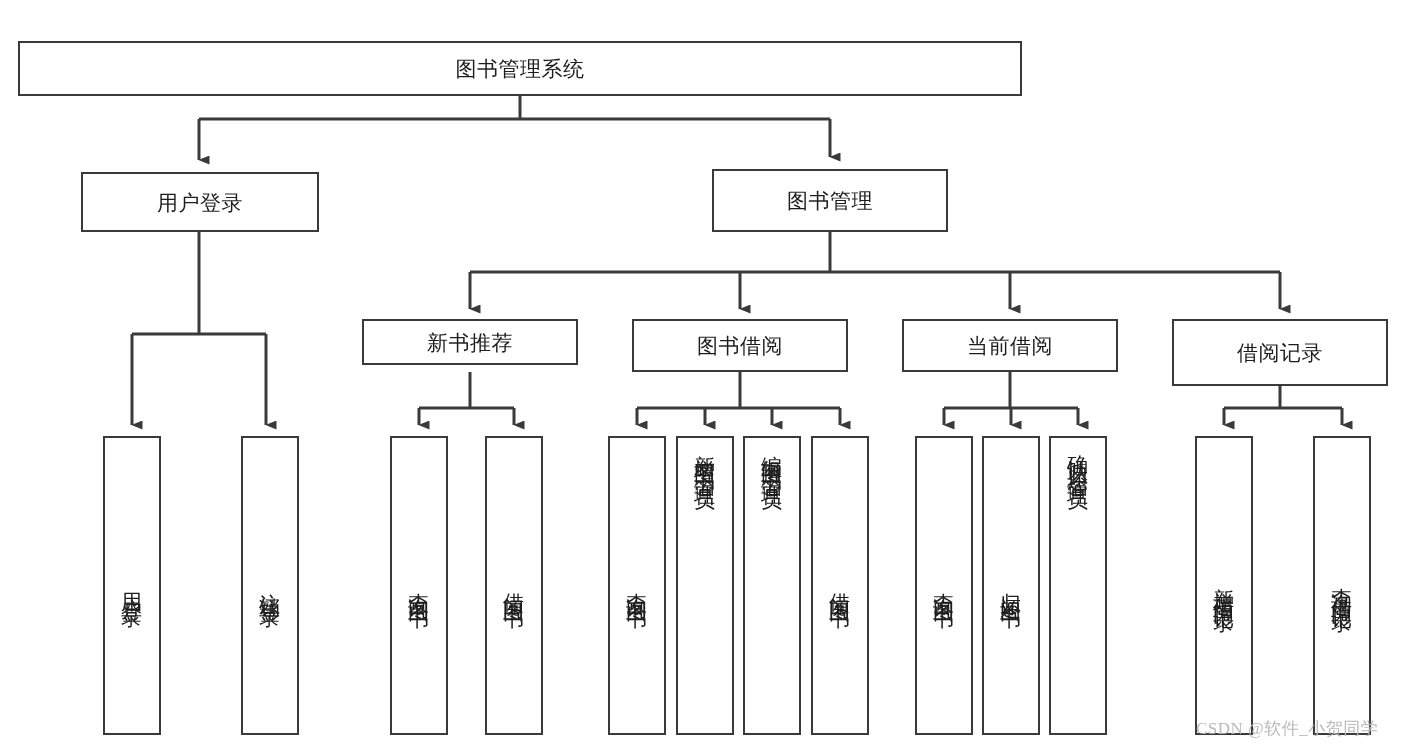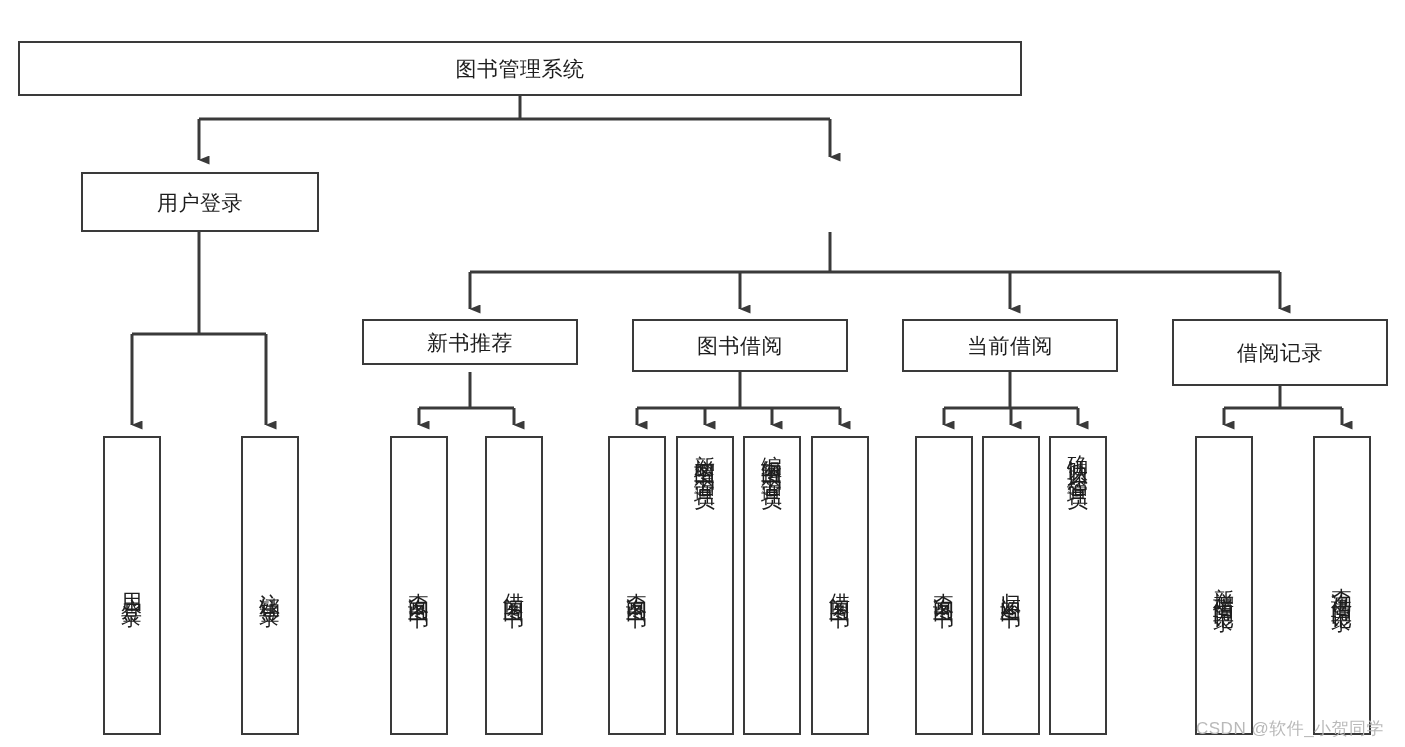--- a/index.html
+++ b/index.html
@@ -62,20 +62,21 @@
   .node-box.vertical.topped {
     align-items: flex-start;
   }
   .watermark {
     position: absolute;
     color: #b9b9b9;
     font-size: 17px;
     white-space: nowrap;
     letter-spacing: 0.5px;
     pointer-events: none;
+    font-family: Liberation Serif, serif;
   }
 </style>
 </head>
 <body>
 
 <div id="diagram-root">
 
   <svg id="diagram-svg" viewBox="0 0 1405 747" xmlns="http://www.w3.org/2000/svg">
     <defs>
       <marker id="arrowhead" markerWidth="9" markerHeight="11" refX="4.5" refY="10.5" orient="auto" markerUnits="userSpaceOnUse">
@@ -127,20 +128,23 @@
     </g>
   </svg>
 
   <div class="node-box horizontal" style="left:18px; top:13px; width:1004px; height:55px;margin-top:28px;">
     <span class="node-label">图书管理系统</span>
   </div>
 
   <div class="node-box horizontal" style="left:81px; top:172px; width:238px; height:60px;">
     <span class="node-label">用户登录</span>
   </div>
+  <div class="node-box horizontal" style="left:712px; top:169px; width:236px; height:63px;">
+    <span class="node-label">图书管理</span>
+  </div>
 
   <div class="node-box horizontal" style="left:362px; top:319px; width:216px; height:46px;">
     <span class="node-label">新书推荐</span>
   </div>
   <div class="node-box horizontal" style="left:632px; top:319px; width:216px; height:53px;">
     <span class="node-label">图书借阅</span>
   </div>
   <div class="node-box horizontal" style="left:902px; top:319px; width:216px; height:53px;">
     <span class="node-label">当前借阅</span>
   </div>

